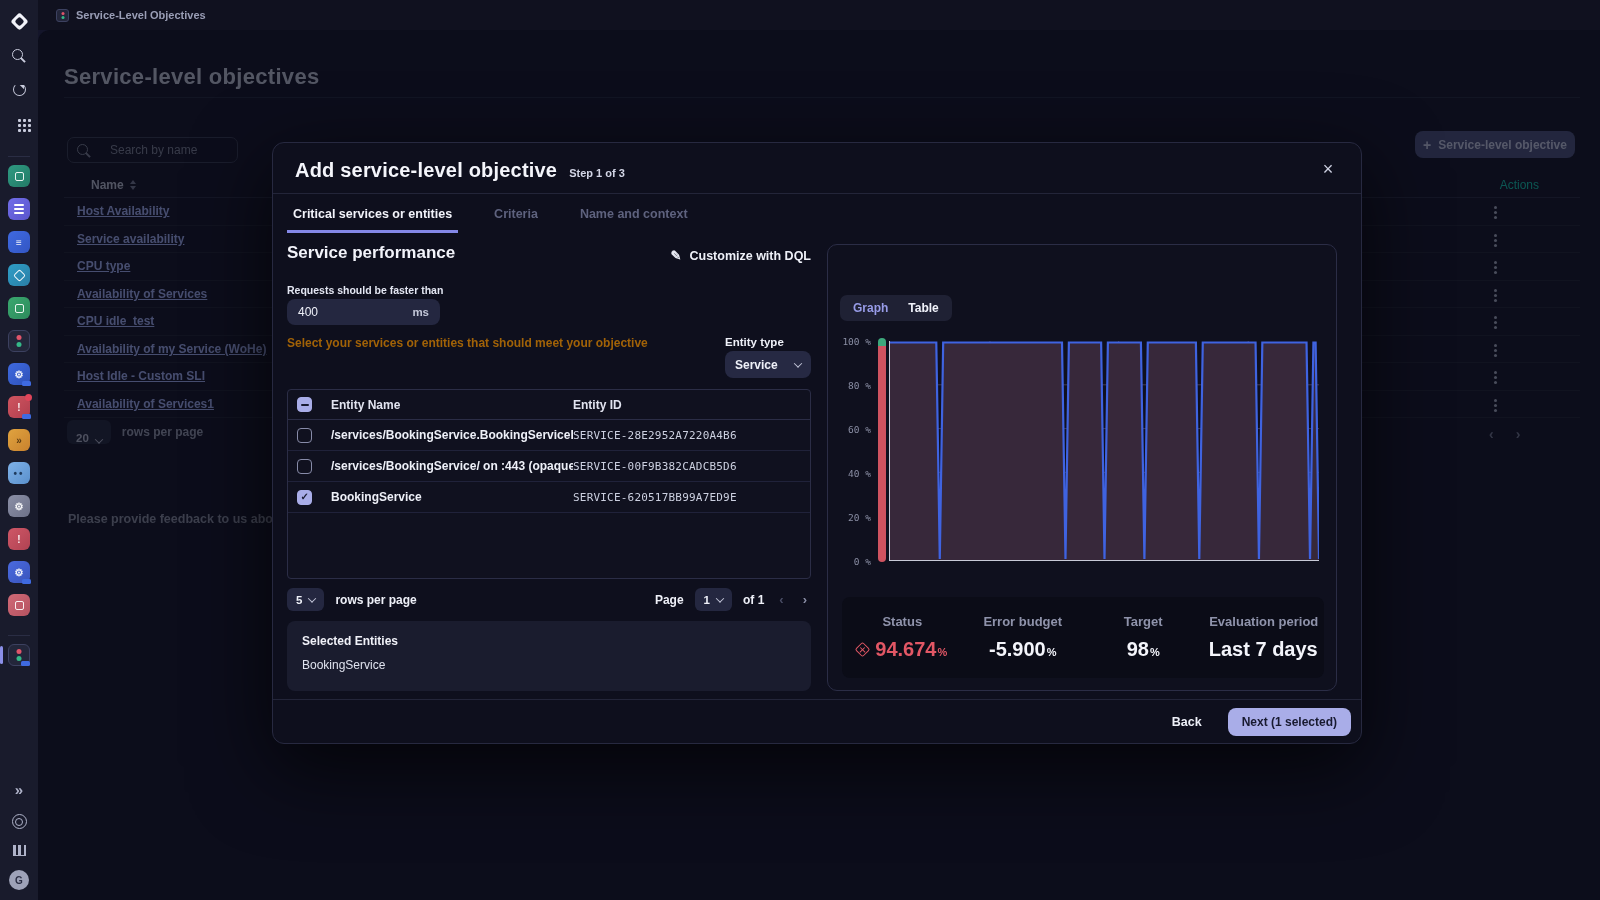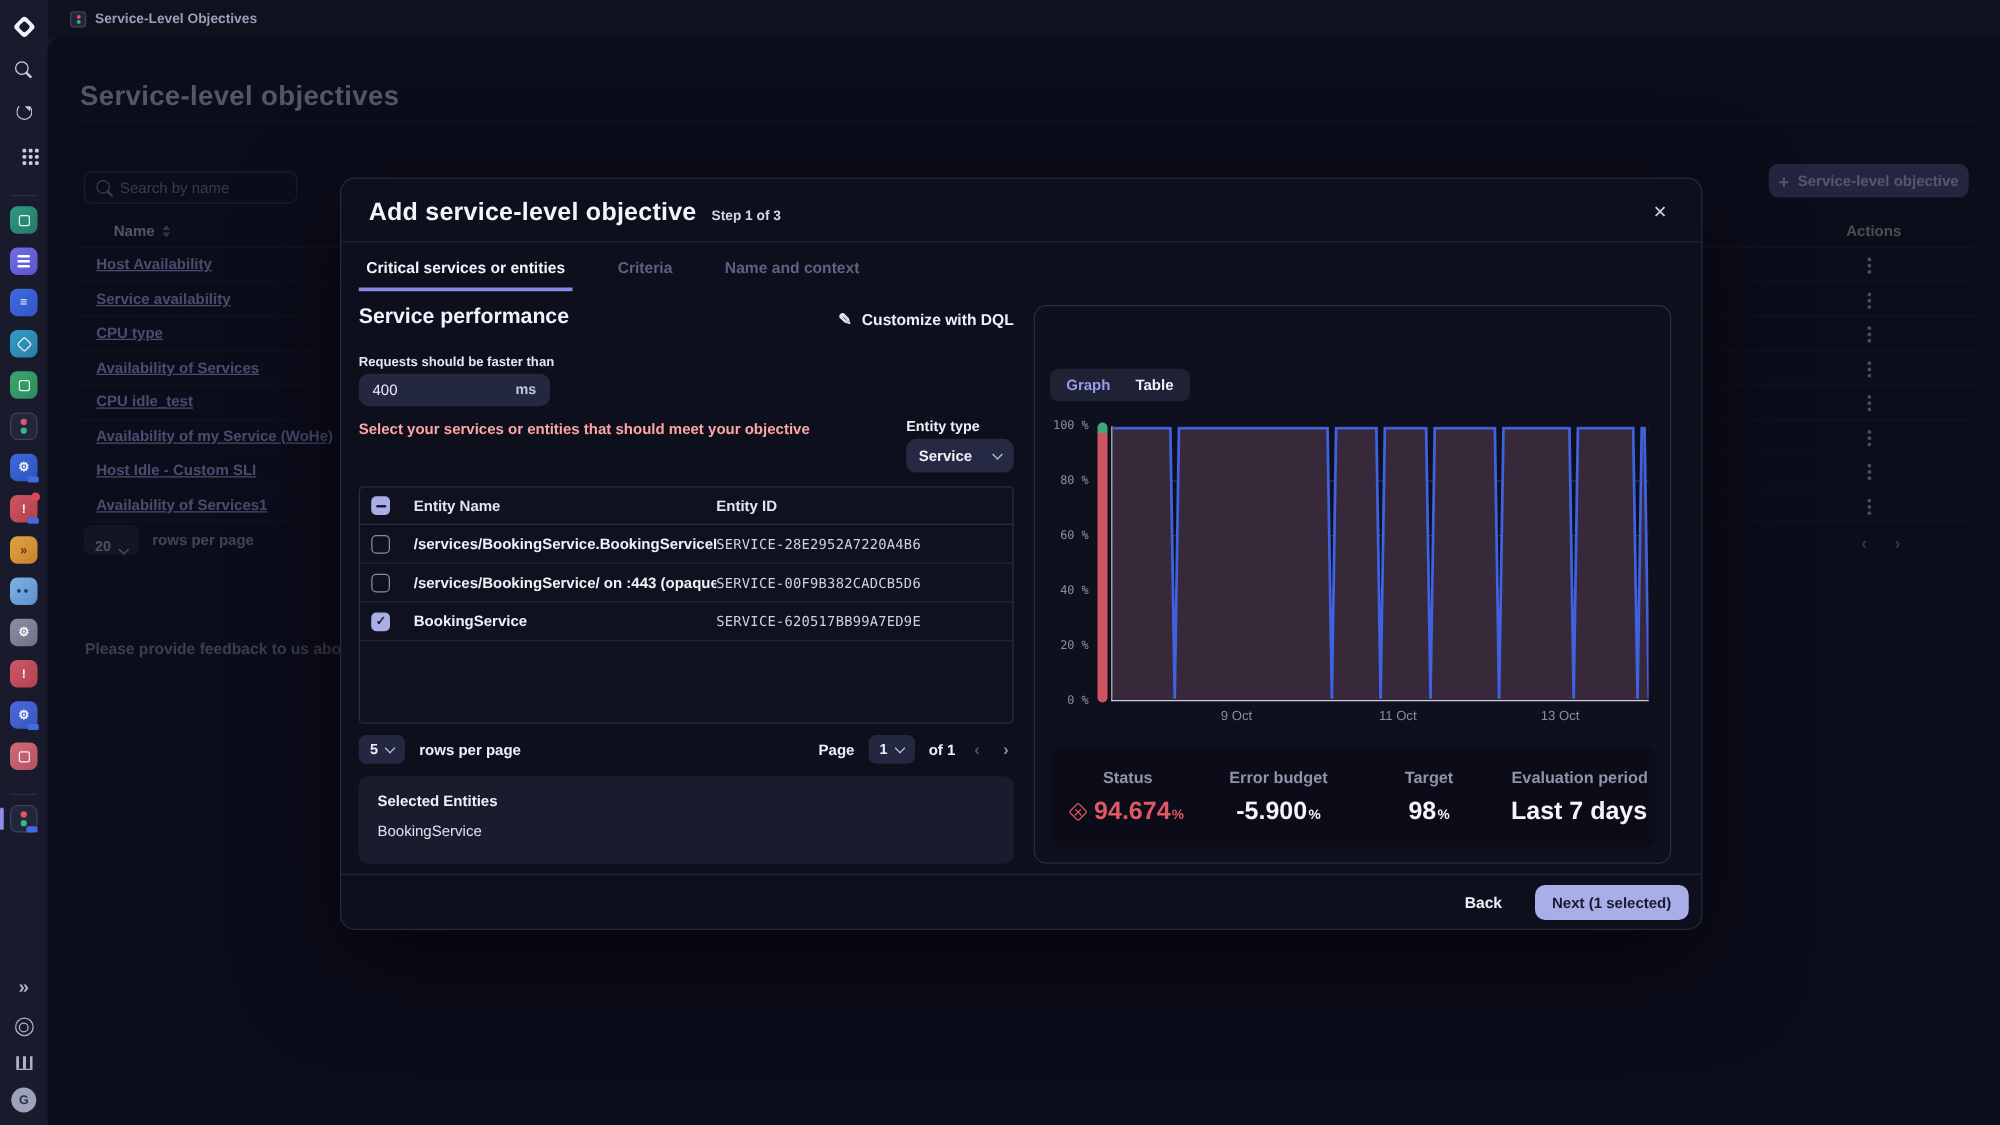--- a/index.html
+++ b/index.html
@@ -40,31 +40,31 @@
   .main{position:absolute;left:38px;top:0;right:0;bottom:0}
   .topbar{position:absolute;left:0;right:0;top:0;height:30px;background:#10111f}
   .top-tab{position:absolute;left:10px;top:4px;height:22px;display:flex;align-items:center;gap:7px;padding:0 8px}
   .top-tab .mini-tl{position:relative;width:13px;height:13px;border-radius:3px;background:#23263a;border:1px solid #3c4160}
   .top-tab .mini-tl::before{content:'';position:absolute;left:50%;top:2px;transform:translateX(-50%);width:3px;height:3px;border-radius:50%;background:#e0556a}
   .top-tab .mini-tl::after{content:'';position:absolute;left:50%;bottom:2px;transform:translateX(-50%);width:3px;height:3px;border-radius:50%;background:#35b888}
   .top-tab span{font-size:11px;font-weight:bold;color:#9a9eb6}
   .content{position:absolute;left:0;right:0;top:30px;bottom:0;background:#14152a;border-top-left-radius:12px}
   .pg-title{position:absolute;left:26px;top:34px;font-size:22px;font-weight:bold;color:#b2b6ca;letter-spacing:.3px}
   .pg-div{position:absolute;left:26px;right:20px;top:67px;border-top:1px solid #23263c}
-  .bg-search{position:absolute;left:29px;top:107px;width:171px;height:26px;border:1px solid #343850;border-radius:7px;display:flex;align-items:center;gap:7px;padding:0 9px;color:#6e7288}
+  .bg-search{position:absolute;left:29px;top:107px;width:171px;height:26px;border:1px solid #343850;border-radius:7px;display:flex;align-items:center;gap:21px;padding:0 9px;color:#6e7288}
   .bg-search .mag{width:12px;height:12px;margin:0}
   .bg-search span{font-size:12px;color:#757990}
   .bg-table{position:absolute;left:26px;top:142px;width:1516px}
   .bg-th{position:relative;height:26px;display:flex;align-items:center;border-bottom:1px solid #262940}
   .bg-th .nm{margin-left:27px;font-size:12px;font-weight:bold;color:#aeb2c8;display:flex;align-items:center;gap:6px}
   .sort{display:inline-flex;flex-direction:column;gap:2px}
   .sort i{width:0;height:0;border-left:3.5px solid transparent;border-right:3.5px solid transparent}
   .sort i.up{border-bottom:4px solid #6d718c}
   .sort i.dn{border-top:4px solid #6d718c}
-  .bg-th .act{position:absolute;left:1395px;width:80px;text-align:center;font-size:12px;font-weight:bold;color:#a3a3a3}
+  .bg-th .act{position:absolute;left:1395px;width:80px;text-align:right;font-size:12px;font-weight:normal;color:#14b8a6}
   .bg-row{position:relative;height:27.5px;display:flex;align-items:center;border-bottom:1px solid #1f2236}
   .bg-row a{margin-left:13px;font-size:12px;font-weight:bold;color:#96a2e4;text-decoration:underline}
   .kebab{position:absolute;left:1430px;width:3px;height:3px;background:#9ba0b8;border-radius:50%;box-shadow:0 5px 0 #9ba0b8,0 10px 0 #9ba0b8;top:8px}
   .bg-rpp{position:absolute;left:29px;top:390px;display:flex;align-items:center;gap:11px}
   .bg-pill{height:24px;background:#23263e;border-radius:6px;display:flex;align-items:flex-end;gap:7px;padding:0 9px;font-size:11.5px;font-weight:bold;color:#a6aac2}
   .bg-rpp span.lab{font-size:12px;font-weight:bold;color:#8b8fa6}
   .caret{display:inline-block;width:6px;height:6px;border-right:1.6px solid currentColor;border-bottom:1.6px solid currentColor;transform:rotate(45deg) translate(-1px,-1px)}
   .bg-chevs{position:absolute;left:1451px;top:396px;display:flex;gap:22px;font-size:14px;color:#6a6e88;font-weight:bold}
   .bg-feedback{position:absolute;left:30px;top:482px;font-size:12.5px;font-weight:bold;color:#7e8298;white-space:nowrap}
   .add-btn{position:absolute;left:1377px;top:101px;width:160px;height:27px;background:#474c78;border-radius:8px;display:flex;align-items:center;justify-content:center;gap:7px;font-size:12px;font-weight:bold;color:#b6bad6}
@@ -83,21 +83,21 @@
   .m-tab.active{color:#f2f3fa;border-bottom:3px solid #8488e8}
 
   .sec-head{position:absolute;left:14px;top:100px;width:524px;display:flex;justify-content:space-between;align-items:flex-end}
   .sec-title{font-size:17px;font-weight:bold;color:#f2f3fa}
   .dql-link{display:flex;align-items:center;gap:8px;font-size:12.5px;font-weight:bold;color:#eef0f8}
   .pencil{font-size:13px;color:#e8eaf4}
   .thr-label{position:absolute;left:14px;top:141px;font-size:10.5px;font-weight:bold;color:#e3e6f2}
   .thr-input{position:absolute;left:14px;top:156px;width:153px;height:26px;background:#242740;border-radius:8px;display:flex;align-items:center;justify-content:space-between;padding:0 11px}
   .thr-input .val{font-size:12px;color:#eef0f8}
   .thr-input .unit{font-size:11.5px;font-weight:bold;color:#c3c7d8}
-  .sel-label{position:absolute;left:14px;top:193px;font-size:12px;font-weight:bold;color:#fca5a5}
+  .sel-label{position:absolute;left:14px;top:193px;font-size:12px;font-weight:bold;color:#a16207}
   .etype-label{position:absolute;left:452px;top:193px;font-size:11.5px;font-weight:bold;color:#eef0f8}
   .esearch{position:absolute;left:14px;top:208px;width:430px;height:27px;border:1px solid #9a9db8;border-radius:9px;background:#0e0f1d;display:flex;align-items:center;gap:8px;padding:0 10px;color:#c5c8da}
   .esearch .mag{width:12px;height:12px;margin:0}
   .esearch .txt{font-size:12.5px;color:#f2f3fa}
   .cursor{width:1px;height:13px;background:#e8eaf4}
   .etype{position:absolute;left:452px;top:208px;width:86px;height:27px;background:#262943;border-radius:8px;display:flex;align-items:center;justify-content:space-between;padding:0 10px;font-size:12px;font-weight:bold;color:#eef0f8}
   .etype .caret{color:#c2c5d8}
 
   .etable{position:absolute;left:14px;top:246px;width:524px;height:190px;border:1px solid #2b2d46;border-radius:4px;background:#10111f;overflow:hidden}
   .et-row{display:grid;grid-template-columns:34px 242px 1fr;align-items:center;padding-left:9px;height:31px;border-bottom:1px solid #20223a}
@@ -424,25 +424,20 @@
             <line x1="0" y1="132" x2="430" y2="132" stroke="#453d52" stroke-width="1"></line>
             <line x1="0" y1="88" x2="430" y2="88" stroke="#453d52" stroke-width="1"></line>
             <line x1="0" y1="43.99999999999999" x2="430" y2="43.99999999999999" stroke="#453d52" stroke-width="1"></line>
             <line x1="100.19000000000001" y1="0" x2="100.19000000000001" y2="220" stroke="#453d52" stroke-width="1"></line>
             <line x1="229.19000000000003" y1="0" x2="229.19000000000003" y2="220" stroke="#453d52" stroke-width="1"></line>
             <line x1="359.05" y1="0" x2="359.05" y2="220" stroke="#453d52" stroke-width="1"></line>
             <path d="M0 220 L0 1.5 L46.4 1.5 L49.9 219 L53.3 1.5 L172.4 1.5 L175.9 219 L179.3 1.5 L211.6 1.5 L215.0 219 L218.4 1.5 L251.5 1.5 L255.0 219 L258.4 1.5 L306.6 1.5 L310.0 219 L313.5 1.5 L366.4 1.5 L369.8 219 L373.2 1.5 L417.5 1.5 L421.0 219 L424.4 1.5 L426.6 1.5 L430.0 219 L433.4 1.5 L430 1.5 L430 220 Z" fill="#37283a" stroke="none"></path>
             <path d="M0 1.5 L46.4 1.5 L49.9 219 L53.3 1.5 L172.4 1.5 L175.9 219 L179.3 1.5 L211.6 1.5 L215.0 219 L218.4 1.5 L251.5 1.5 L255.0 219 L258.4 1.5 L306.6 1.5 L310.0 219 L313.5 1.5 L366.4 1.5 L369.8 219 L373.2 1.5 L417.5 1.5 L421.0 219 L424.4 1.5 L426.6 1.5 L430.0 219 L433.4 1.5 L430 1.5" fill="none" stroke="#3f63e0" stroke-width="2.2"></path>
           </svg>
       </div>
-      <div class="xlab">
-          <span style="left: 23.3%;">9 Oct</span>
-          <span style="left: 53.3%;">11 Oct</span>
-          <span style="left: 83.5%;">13 Oct</span>
-        </div>
       <div class="metrics">
         <div class="met crit">
           <span class="lbl">Status</span>
           <span class="val">
               <span class="dx"></span>
               <span>94.674</span>
               <span class="unit">%</span>
             </span>
         </div>
         <div class="met">

